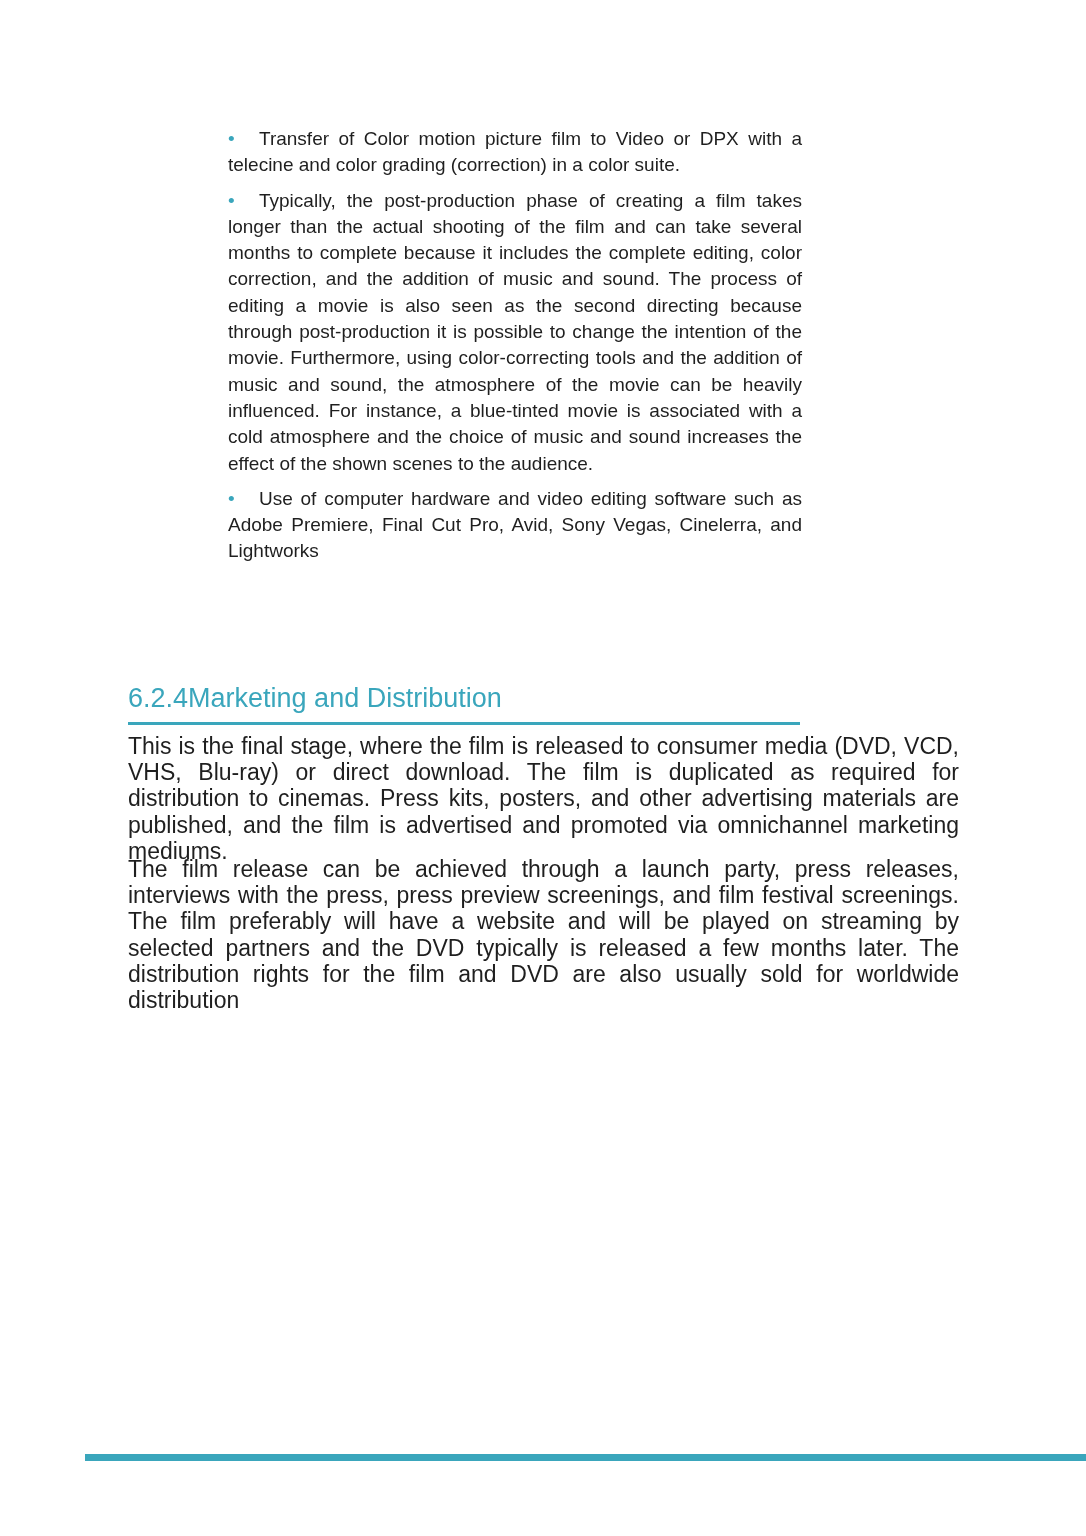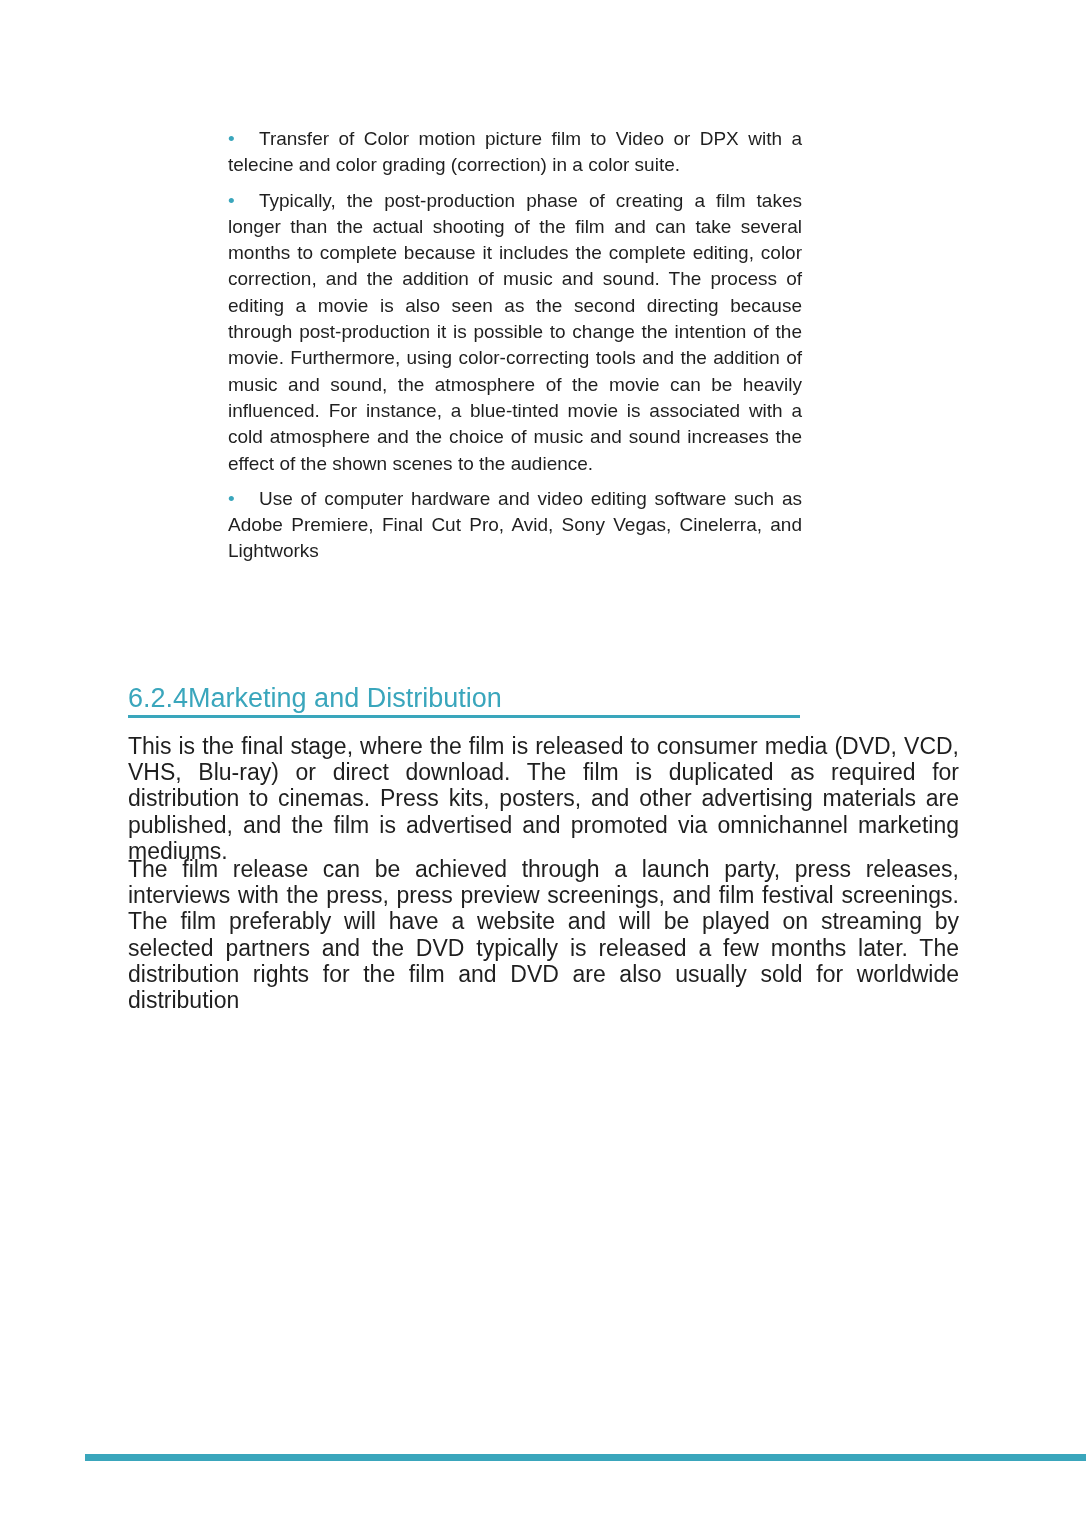--- a/index.html
+++ b/index.html
@@ -40,20 +40,21 @@
 
   
   .section-heading {
     position: absolute;
     left: 128px;
     top: 682px;
     width: 672px;
     font-size: 27px;
     line-height: 33px;
     color: #3AA6BC;
+    padding-bottom: 7px;
     border-bottom: 3px solid #3AA6BC;
     white-space: nowrap;
   }
 
   
   .para {
     position: absolute;
     left: 128px;
     width: 831px;
     text-align: justify;

